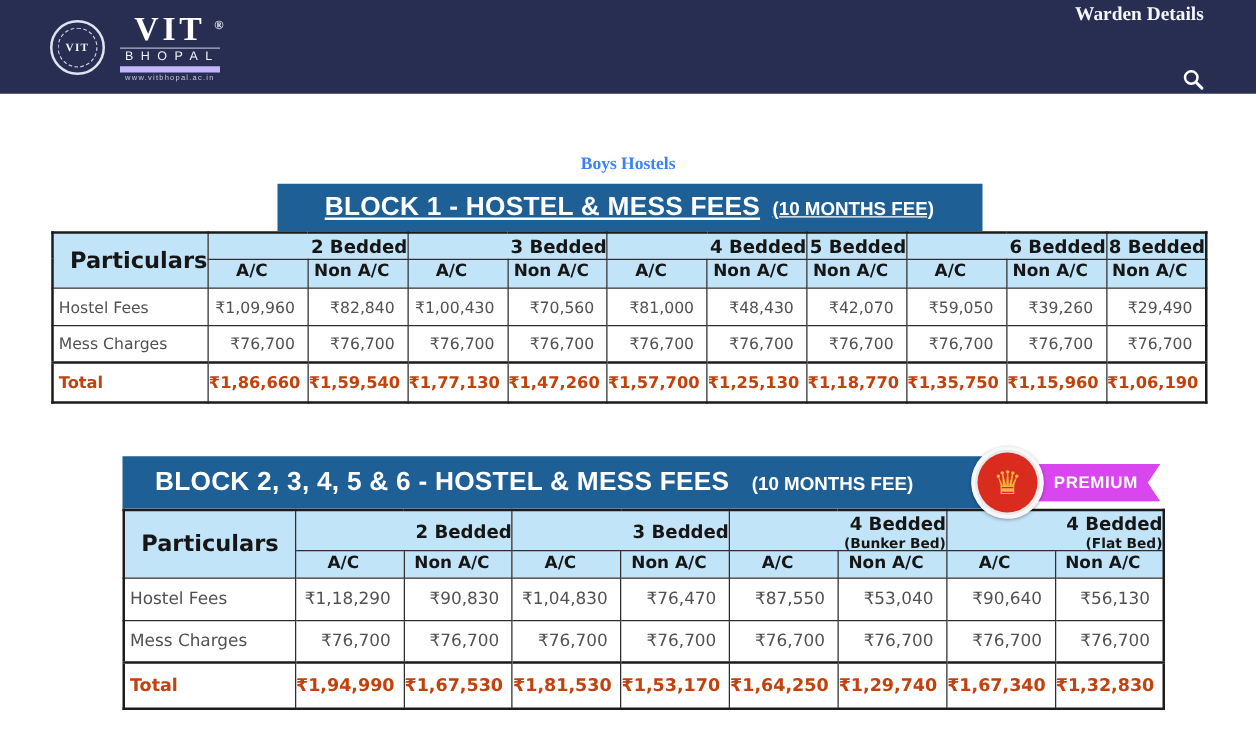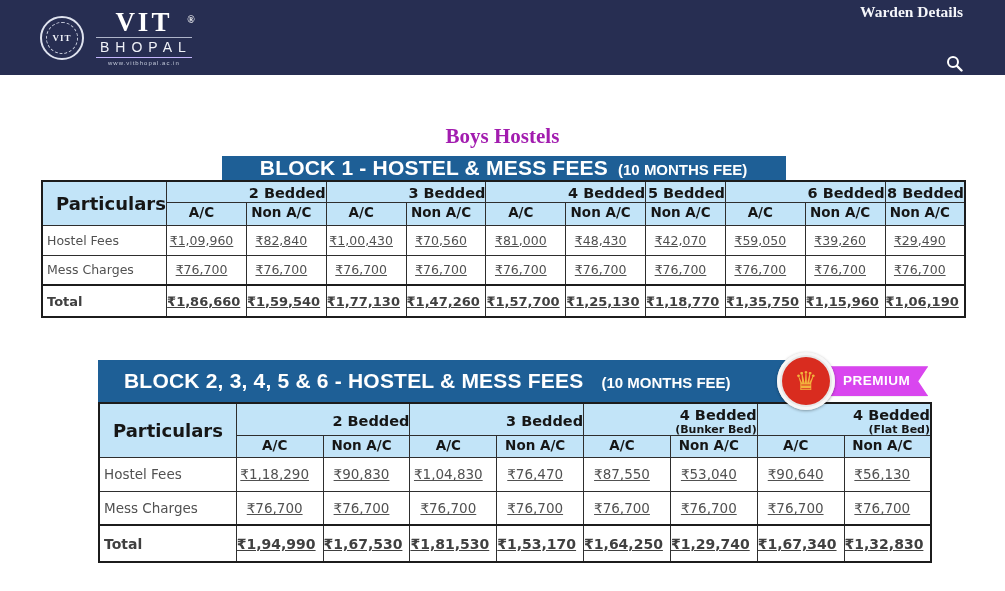--- a/index.html
+++ b/index.html
@@ -13,42 +13,42 @@
   .seal { width:44px; height:44px; border:2px solid #dfe3ef; border-radius:50%;
           display:flex; align-items:center; justify-content:center; flex:0 0 auto; }
   .seal-inner { width:32px; height:32px; border:1px dashed #c9cede; border-radius:50%;
                 display:flex; align-items:center; justify-content:center;
                 color:#f2f4fa; font-size:9px; font-weight:bold; letter-spacing:1px;
                 font-family:"Liberation Serif", serif; }
   .logo-textblock { color:#fff; text-align:center; }
   .logo-brand { font-family:"Liberation Serif", serif; font-weight:bold; font-size:27px;
                 line-height:26px; letter-spacing:3px; position:relative; padding:0 6px; }
   .logo-reg { font-size:10px; position:absolute; top:-2px; right:-6px; }
-  .logo-city { border-top:1px solid #aeb4c9; border-bottom:1px solid #c4b5fd;
-               font-size:14px; letter-spacing:6px; padding:1px 0 2px 4px; margin-top:2px;
+  .logo-city { border-top:1px solid #aeb4c9; border-bottom:5px solid #c4b5fd;
+               font-size:10px; letter-spacing:6px; padding:1px 0 2px 4px; margin-top:2px;
                color:#f0f2f8; }
   .logo-site { font-size:6px; letter-spacing:1px; color:#c3c9da; margin-top:2px; }
 
   .nav { margin-left:auto; display:flex; align-items:flex-end; gap:34px;flex-direction:column; }
   .nav-item { font-family:"Liberation Serif", serif; font-weight:bold; font-size:15.5px;
               color:#f5f6fa; cursor:pointer; white-space:nowrap; }
   .nav-item.active { color:#d9a638; }
   .search-btn { margin-left:14px; cursor:pointer; display:flex; align-items:center; }
 
   
   .page-title { text-align:center; margin-top:49px; font-family:"Liberation Serif", serif;
-                font-weight:bold; font-size:21px; color:#a21caf; }
+                font-weight:bold; font-size:14px; color:#3b82f6; }
 
   .tbl-section { position:relative; }
   .sec1 { width:925px; margin:7px 0 0 41px; }
   .sec2 { width:834px; margin:42px 0 0 98px; }
 
   .banner { background:#1e5f96; color:#fff; display:flex; align-items:center;
             justify-content:center; gap:10px; white-space:nowrap; }
-  .sec1 .banner { width:564px; height:24px; margin:0 auto; }
+  .sec1 .banner { width:564px; height:38px; margin:0 auto;text-decoration:underline; }
   .sec2 .banner { width:697px; height:42px; justify-content:flex-start; padding-left:26px; }
   .banner-title { font-weight:bold; font-size:21px; letter-spacing:0.2px; }
   .banner-sub { font-weight:bold; font-size:15px; margin-top:2px; }
   .sec2 .banner-sub { margin-left:8px; }
 
   
   .premium-badge { position:absolute; top:-7px; left:679px; width:196px; height:56px;
                    display:flex; align-items:center; }
   .medal { width:58px; height:58px; border-radius:50%;
            background:#e8e8e8;
@@ -70,24 +70,24 @@
   th, td { border:1px solid #2e2e2e; }
   thead th { background:#c2e4f8; color:#161616;text-align:right; }
   th.particulars { text-align:left; padding-left:13px; font-size:18px; }
   th.group { font-size:14.5px; padding-top:3px; line-height:1.15; }
   th.group .grp-sub { display:block; font-size:11px; font-weight:bold; line-height:1; }
   th.sub { font-size:13.5px; font-weight:bold; padding:1px 10px 4px 0; text-align:center; }
   .sec1 th.sub { padding-bottom:5px; }
 
   tbody td { color:#515151; }
   td.rlabel { text-align:left; padding-left:4px; }
-  td.val { text-align:center; padding-right:10px;text-decoration:underline; }
+  td.val { text-align:right; padding-right:10px; }
   .sec1 tbody td { font-size:12.5px; height:30px; }
   .sec2 tbody td { font-size:13.5px; height:34px; }
-  tr.total td { font-weight:bold; color:#404040; border-top:2px solid #1c1c1c; }
+  tr.total td { font-weight:bold; color:#c2410c; border-top:2px solid #1c1c1c; }
   .sec1 tr.total td { height:32px; font-size:13px; }
   .sec2 tr.total td { height:37px; font-size:14px; }
 </style>
 </head>
 <body>
 
 <header class="site-header">
   <div class="logo">
     <div class="seal">
       <div class="seal-inner">

